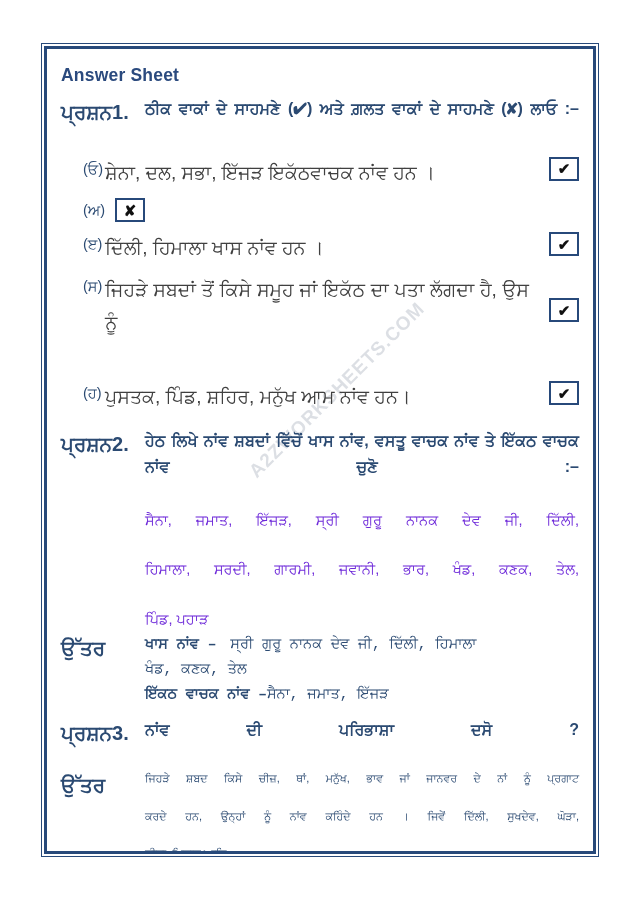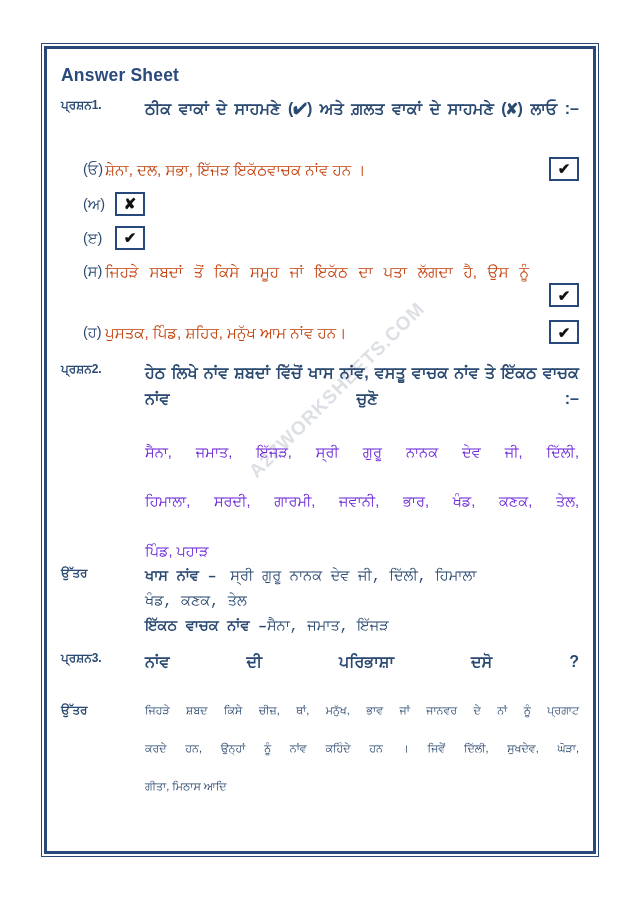--- a/index.html
+++ b/index.html
@@ -72,21 +72,21 @@
   
   .row {
     display: flex;
     align-items: flex-start;
     position: relative;
     z-index: 10;
   }
   .lbl {
     flex: 0 0 auto;
     width: 84px;
-    font-size: 12px;
+    font-size: 20px;
     font-weight: bold;
     color: #2b4a72;
     line-height: 1.62;
     white-space: nowrap;
   }
 
   .body-col {
     flex: 1 1 auto;
     min-width: 0;
     font-size: 14.5px;
@@ -114,23 +114,23 @@
     width: 44px;
     padding-left: 22px;
     box-sizing: border-box;
     font-size: 14.5px;
     line-height: 1.72;
     color: #2b4a72;
   }
   .stmt .stext {
     flex: 1 1 auto;
     min-width: 0;
-    font-size: 15px;
-    line-height: 1.72;
-    color: #c2410c;
+    font-size: 19px;
+    line-height: 1.72;
+    color: #404040;
     padding-right: 10px;
   }
   .stmt .stext.just { text-align: justify; }
   .stmt .stext.just .ln1::after { content: ""; display: inline-block; width: 100%; }
   .stmt .stext .ln2 { display: block; }
 
   .mark-slot {
     flex: 0 0 auto;
     width: 40px;
     display: flex;
@@ -220,20 +220,21 @@
 
     <div class="stmt">
       <div class="marker">(ਅ)</div>
       <div class="mark-slot">
         <div class="mark-box">✘</div>
       </div>
     </div>
 
     <div class="stmt">
       <div class="marker">(ੲ)</div>
+      <div class="stext">ਦਿੱਲੀ, ਹਿਮਾਲਾ ਖਾਸ ਨਾਂਵ ਹਨ ।</div>
       <div class="mark-slot">
         <div class="mark-box">✔</div>
       </div>
     </div>
 
     <div class="stmt">
       <div class="marker">(ਸ)</div>
       <div class="stext just">
         <span class="ln1">ਜਿਹੜੇ ਸਬਦਾਂ ਤੋਂ ਕਿਸੇ ਸਮੂਹ ਜਾਂ ਇਕੱਠ ਦਾ ਪਤਾ ਲੱਗਦਾ ਹੈ, ਉਸ ਨੂੰ</span>
       </div>

